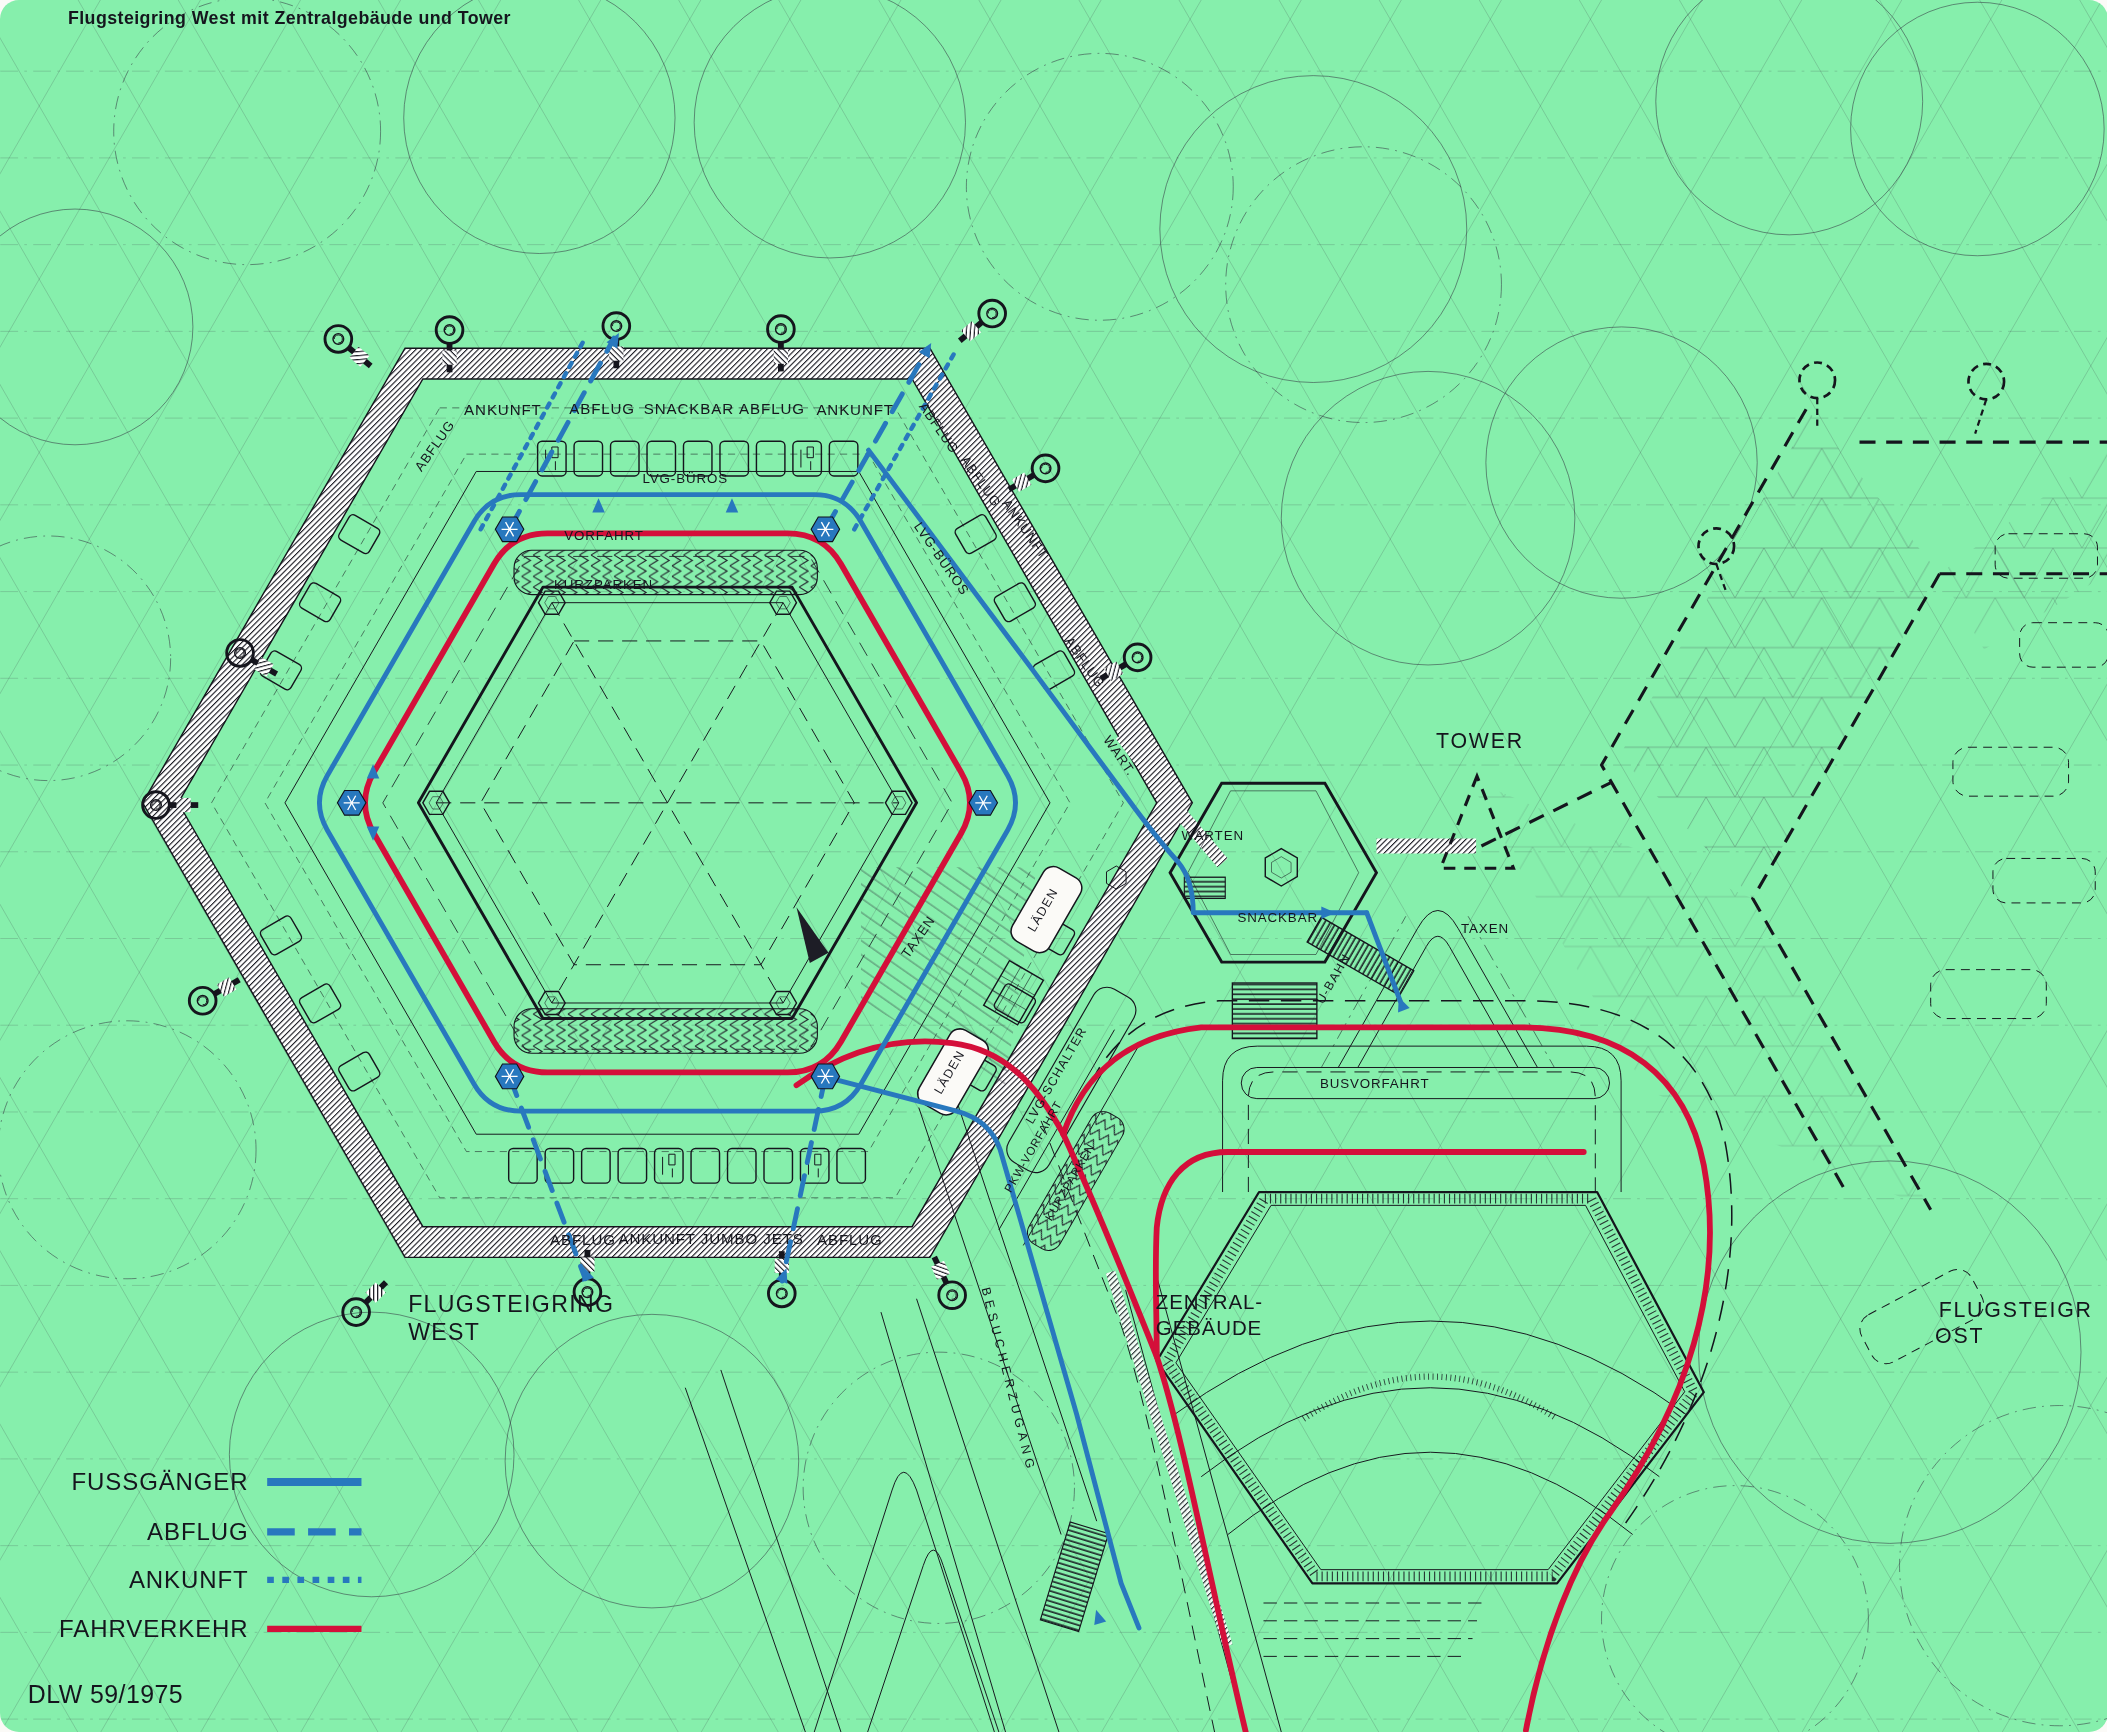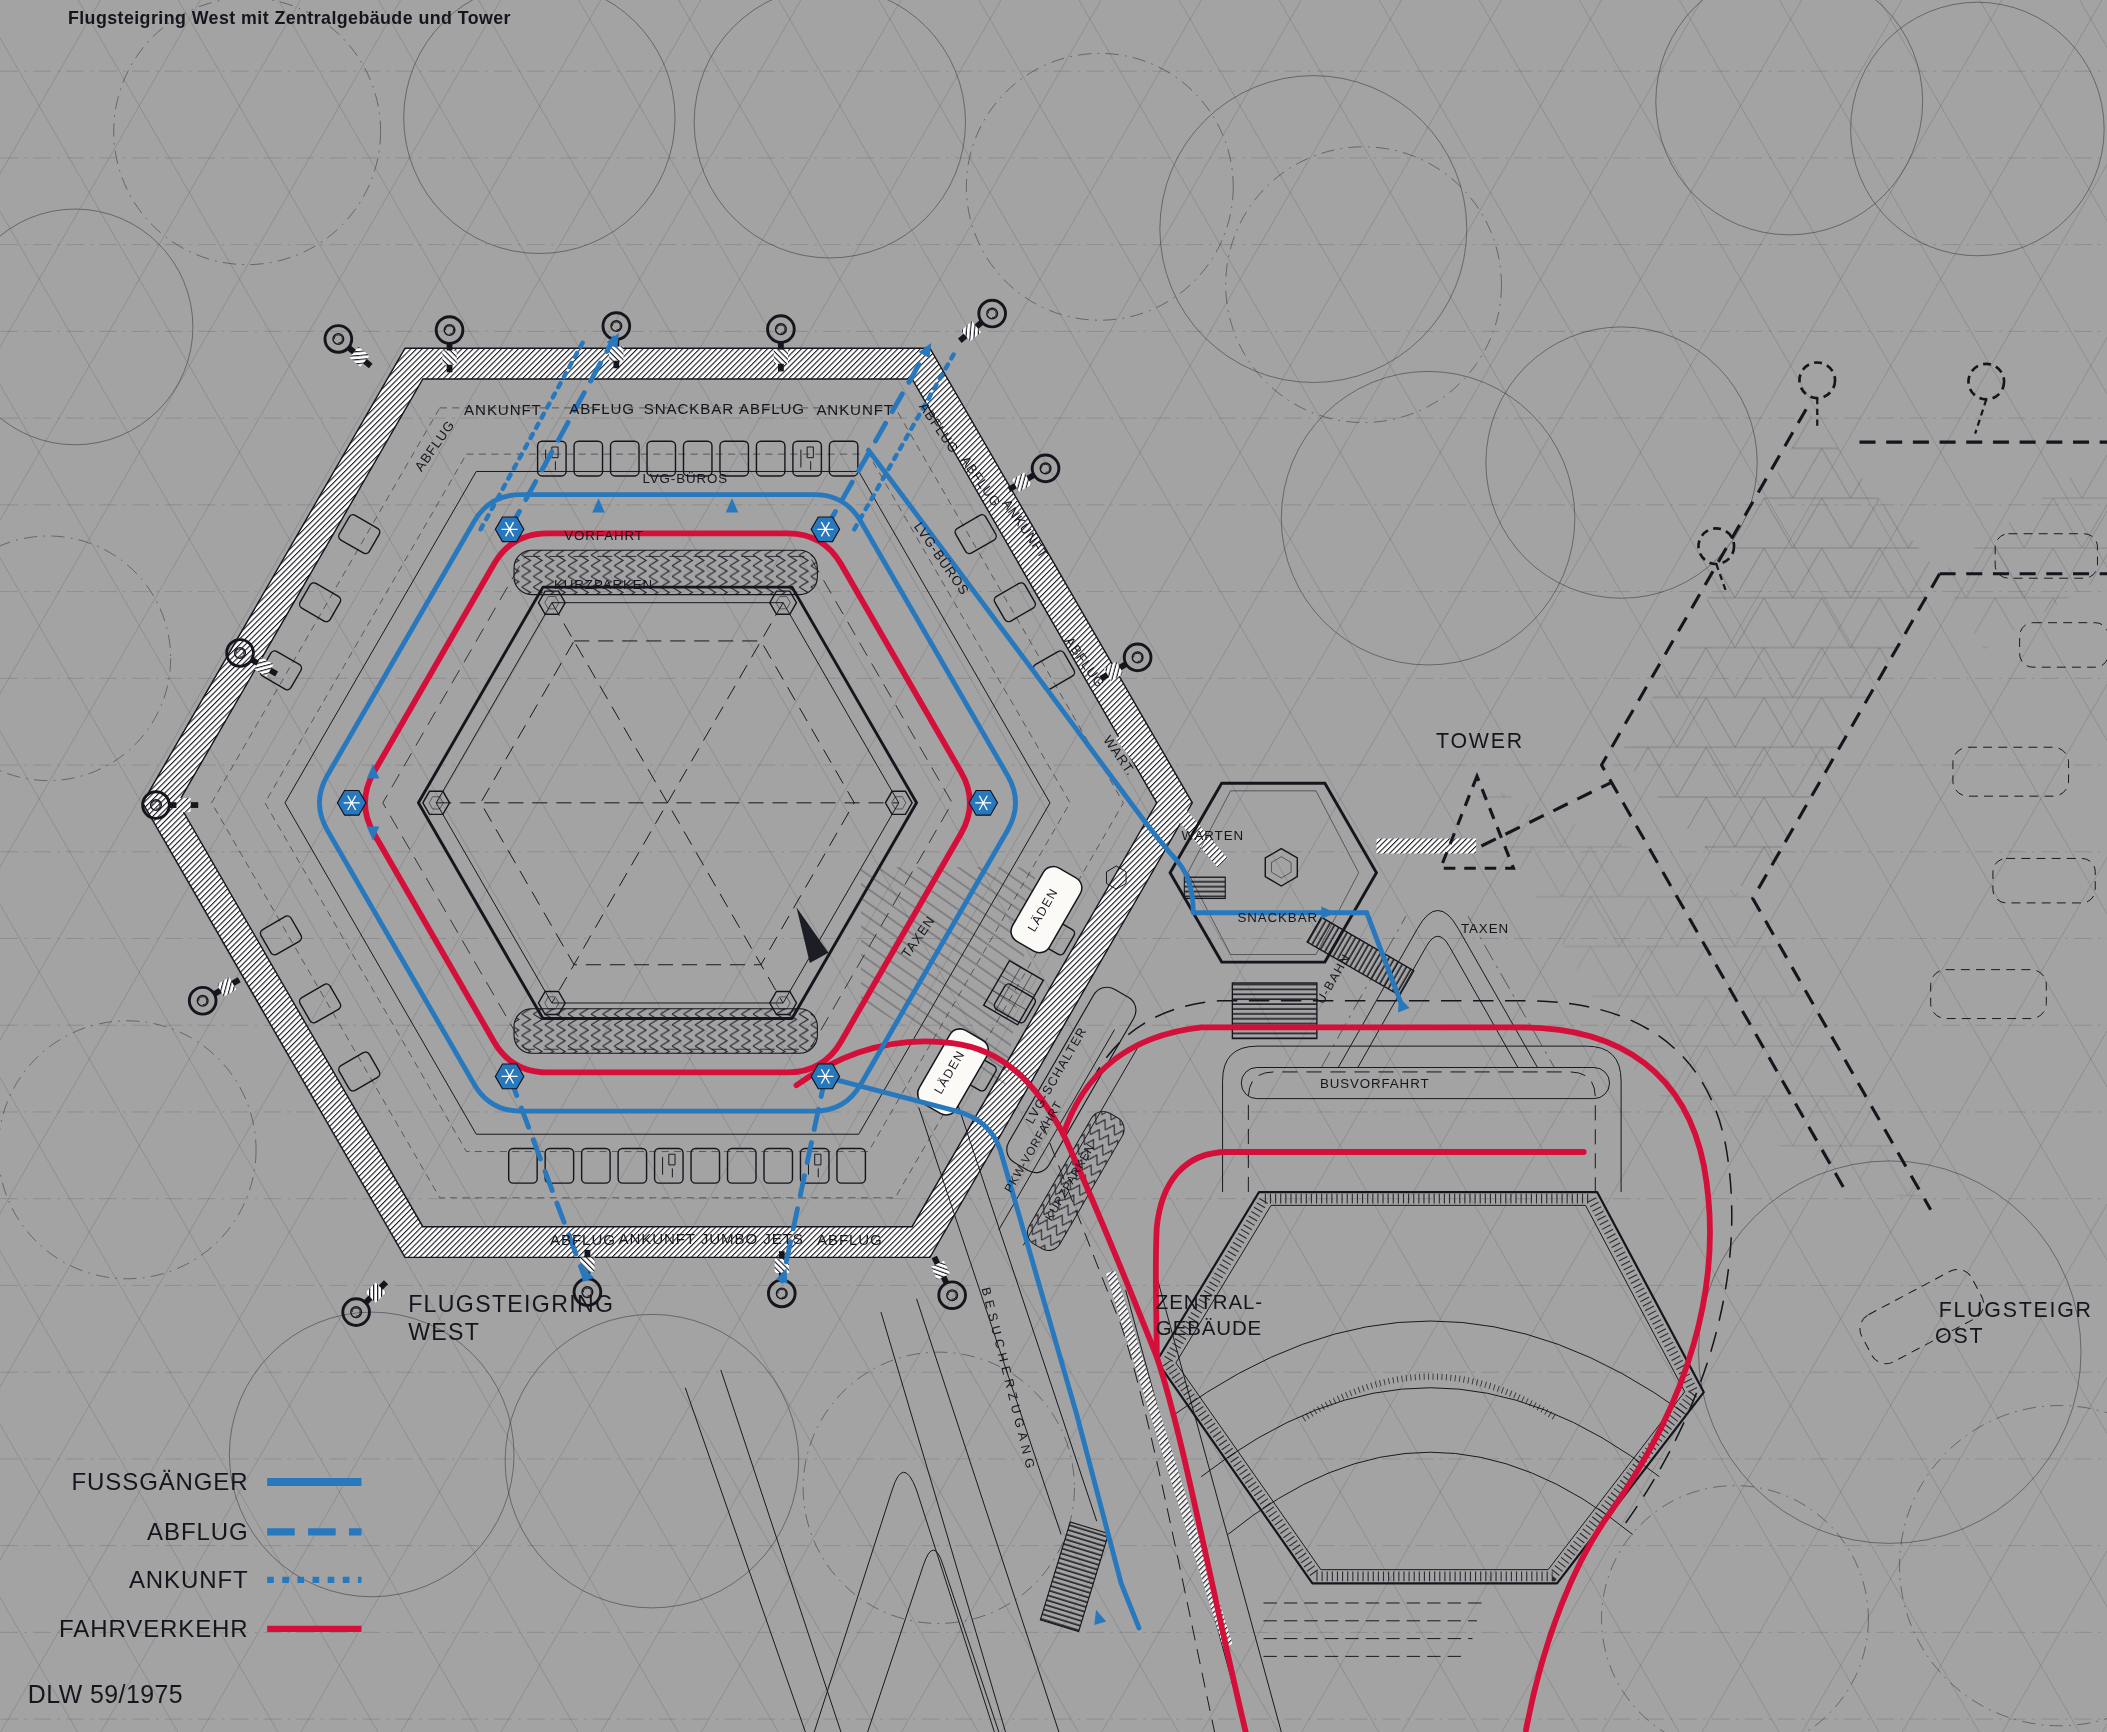--- a/index.html
+++ b/index.html
@@ -1,16 +1,16 @@
 <!DOCTYPE html>
 <html style="font-size:7.1px"><head>
 <meta charset="utf-8">
 <style>
   html,body{margin:0;padding:0;background:#fbfaf7;}
-  #stage{position:relative;width:2108px;height:1732px;background:#a3a3a3;overflow:hidden;}
+  #stage{position:relative;width:2108px;height:1732px;background:#86efac;overflow:hidden;border-radius:19px;}
   svg{display:block}
   text{font-family:"Liberation Sans","DejaVu Sans",sans-serif;fill:#15151d;}
   .t-title{font-size:40px;font-weight:bold;letter-spacing:1px;}
   .t-big{font-size:52px;letter-spacing:3px;}
   .t-big46{font-size:46px;letter-spacing:2px;}
   .t-big48{font-size:48px;letter-spacing:4px;}
   .t-leg{font-size:54px;letter-spacing:2px;}
   .t-34{font-size:34px;letter-spacing:2px;}
   .t-30{font-size:30px;letter-spacing:2px;}
   .t-28{font-size:28px;letter-spacing:3px;}

